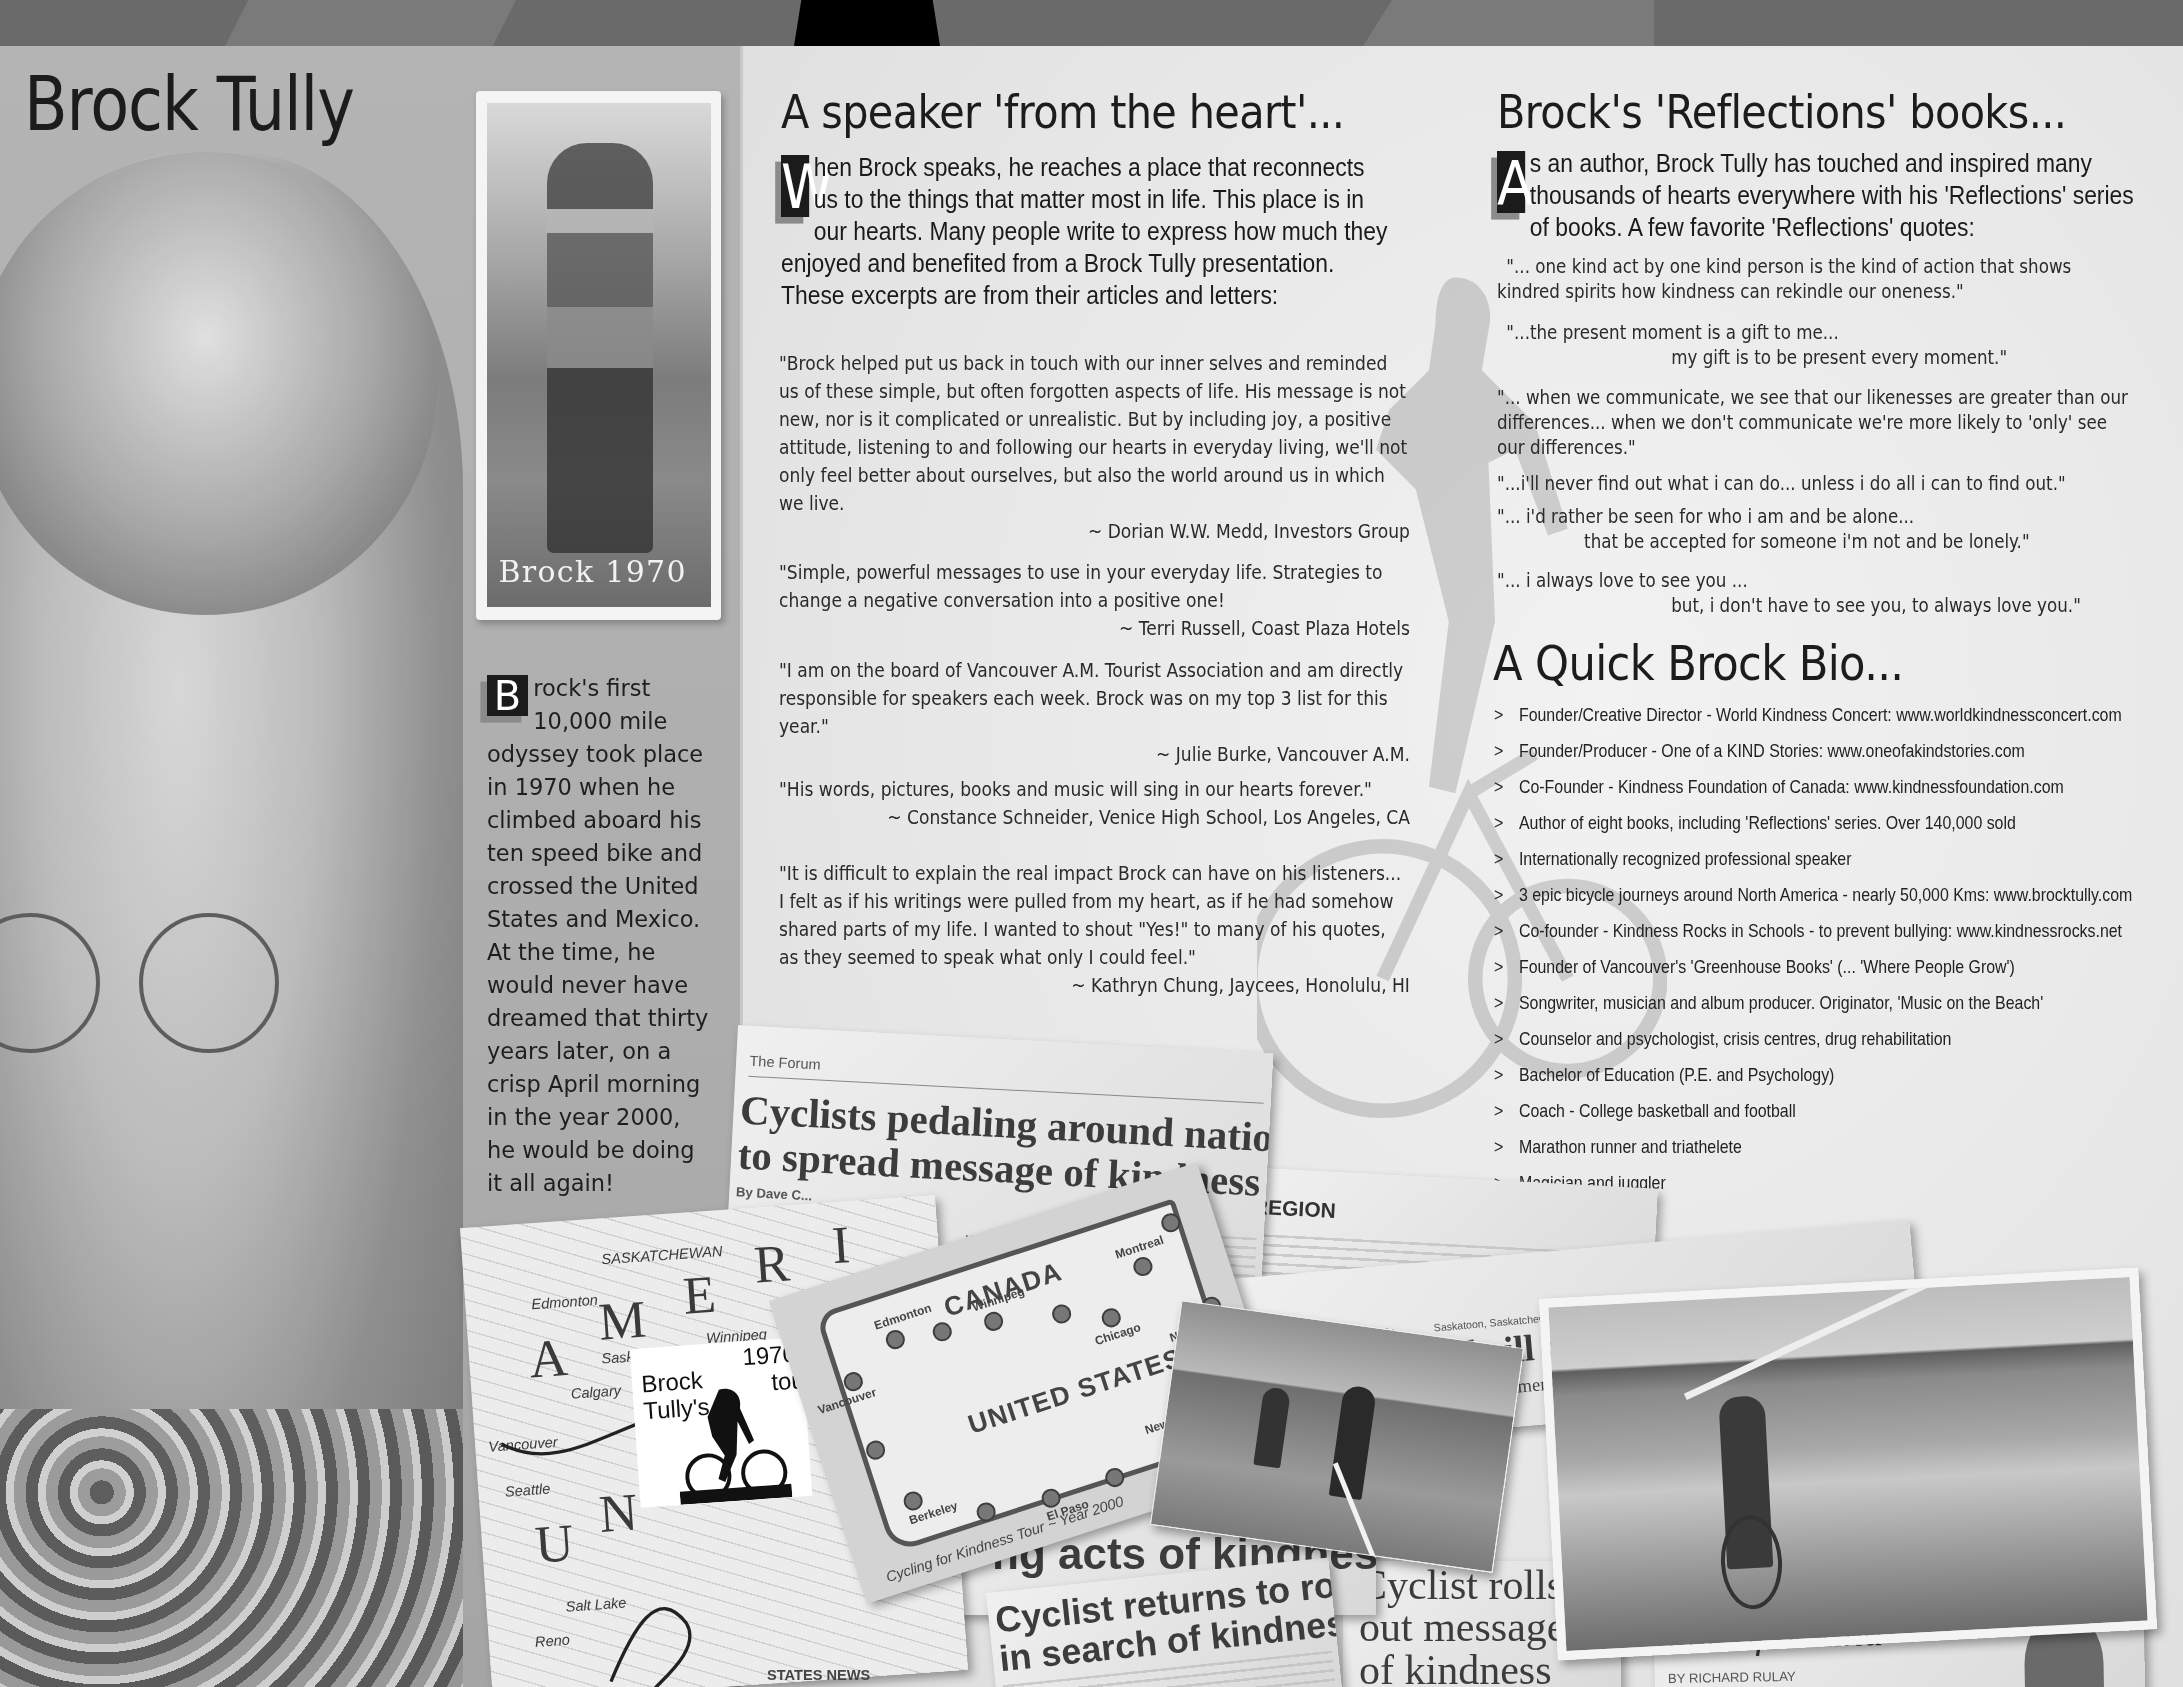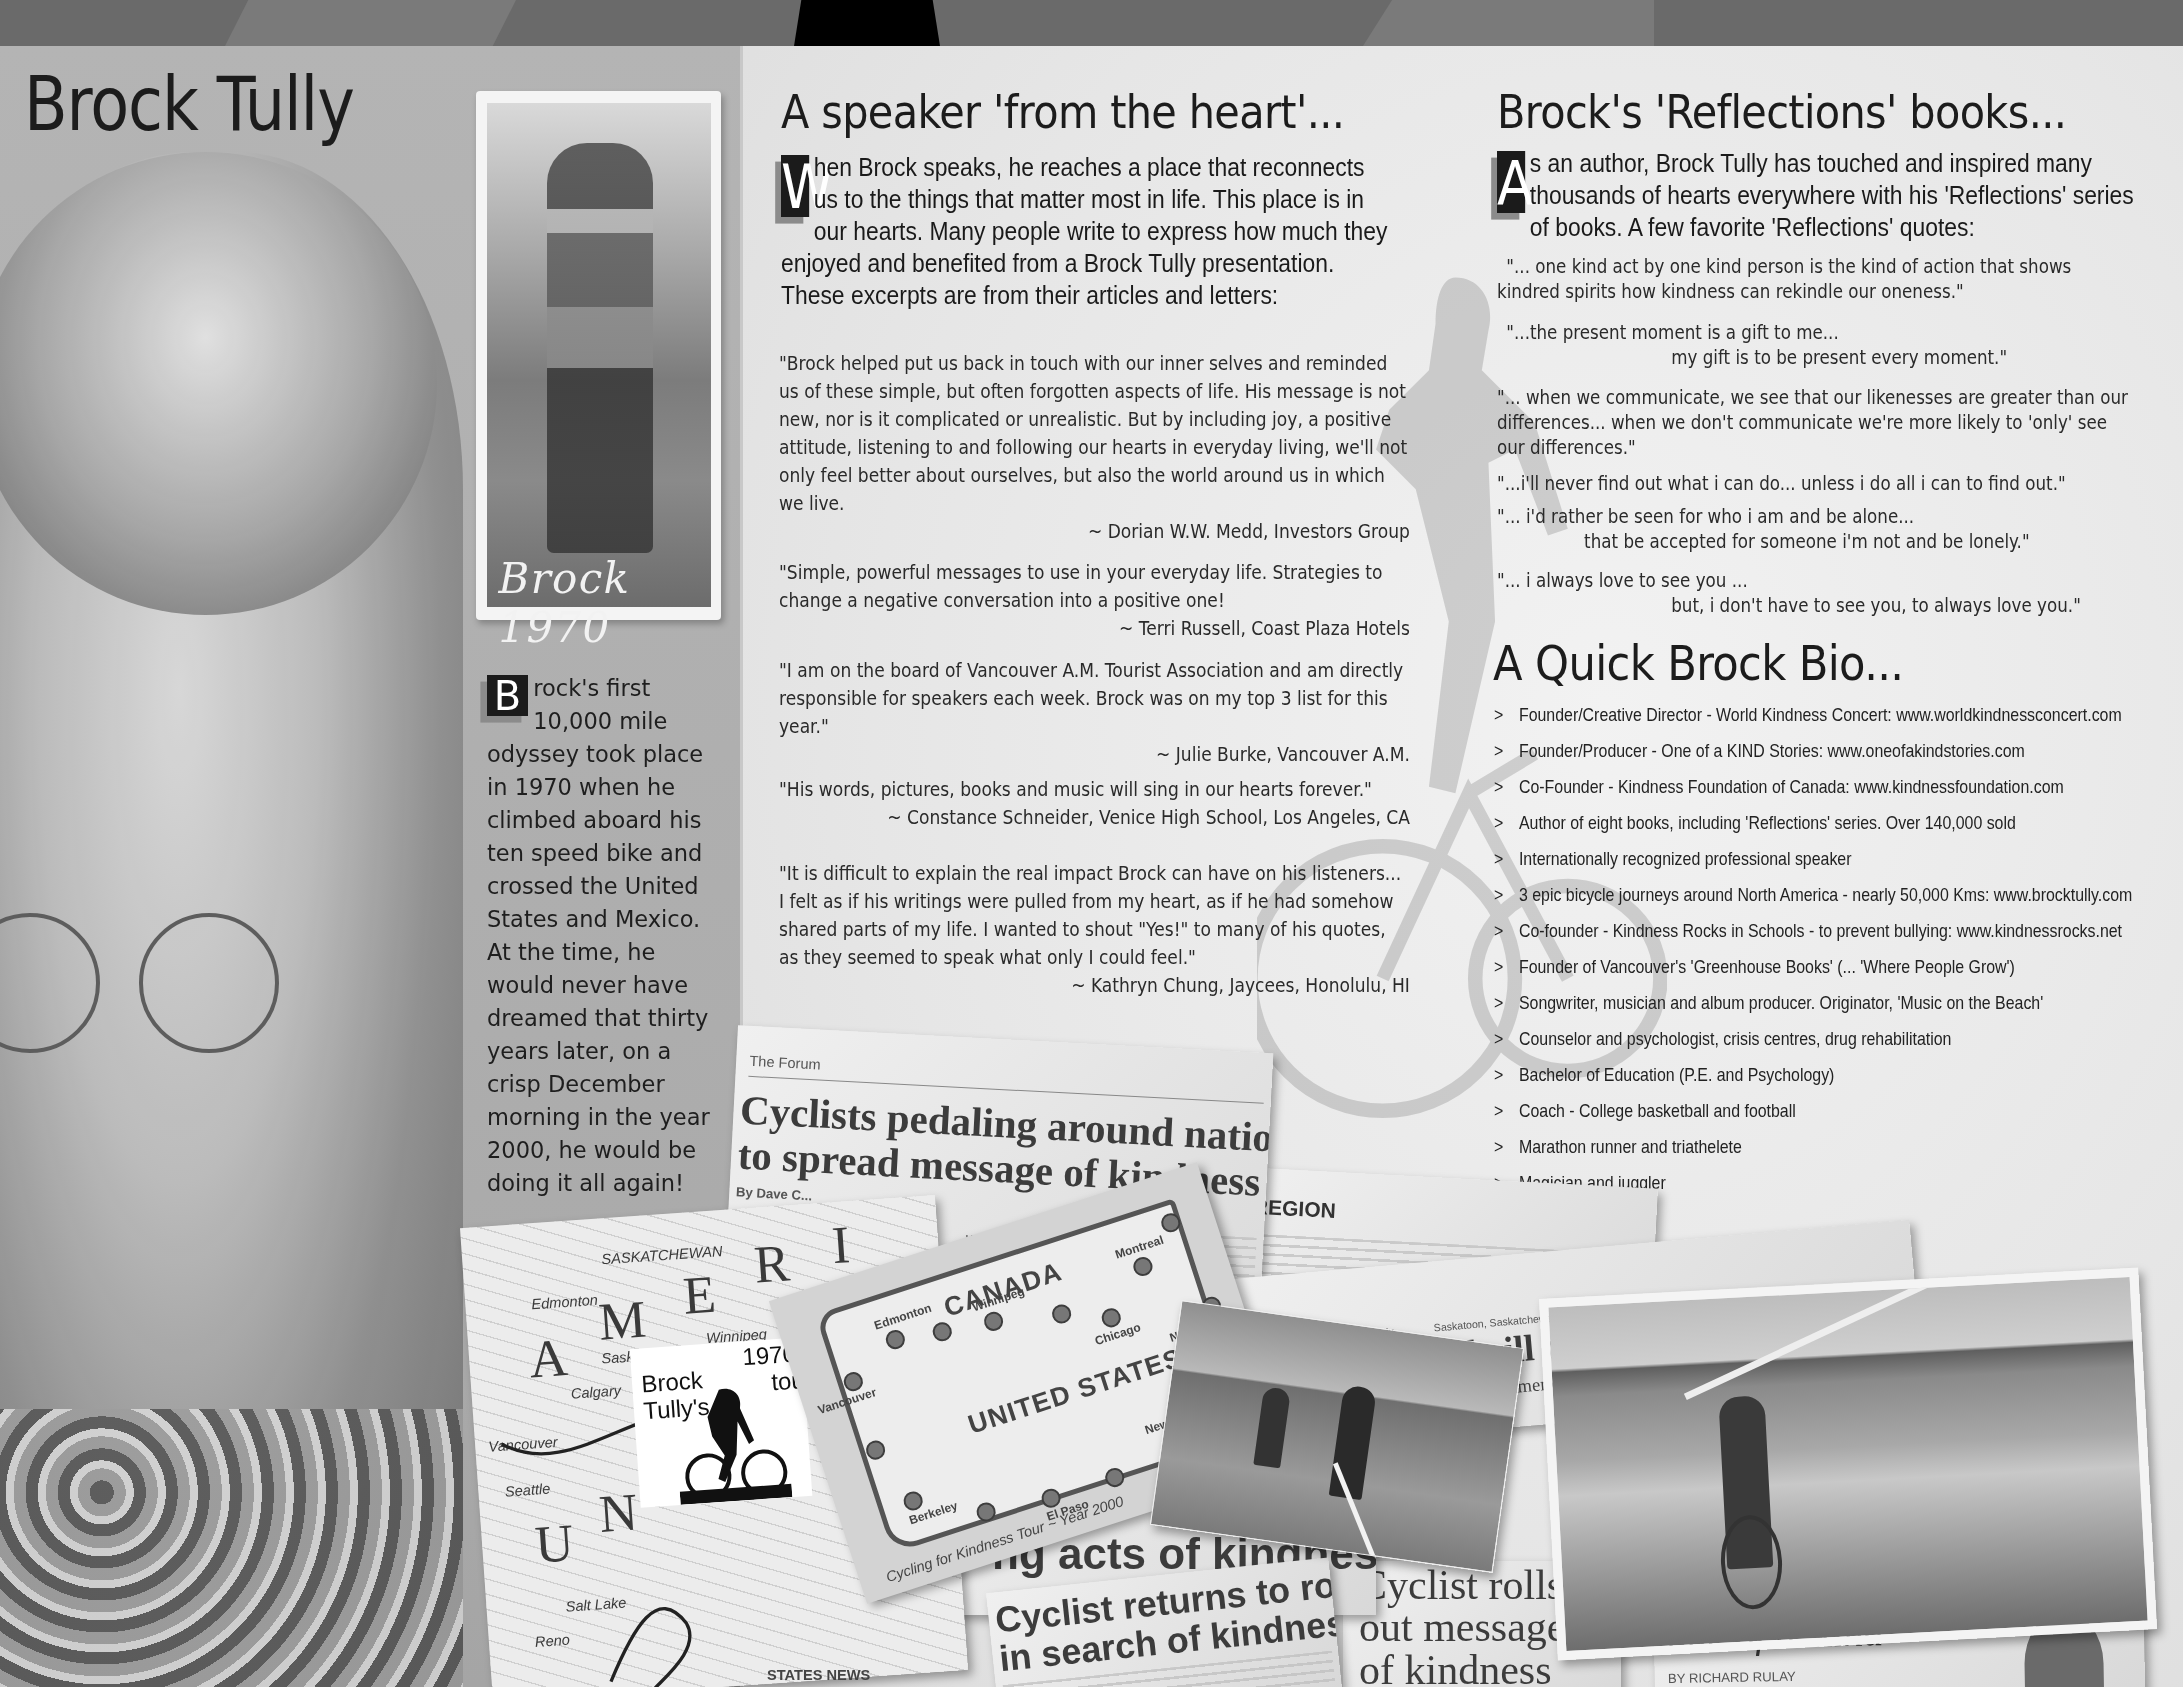--- a/index.html
+++ b/index.html
@@ -18,21 +18,21 @@
   .portrait { left:-53px; top:152px; width:516px; height:1535px; border-radius:48% 44% 0 0 / 22% 22% 0 0; background:radial-gradient(ellipse at 45% 35%, #dcdcdc 0%, #bdbdbd 35%, #8d8d8d 65%, #6e6e6e 100%); opacity:.9; }
   .portrait .hair { position:absolute; left:26.5px; top:0; width:463px; height:463px; border-radius:50%; background:radial-gradient(ellipse at 50% 40%, #e5e5e5 0%, #a8a8a8 50%, #7a7a7a 80%, transparent 82%); }
   .portrait .glasses { position:absolute; top:761px; width:132px; height:132px; border:4px solid #555; border-radius:50%; }
   .portrait .shirt { position:absolute; left:0; bottom:0; width:516px; height:278px; background:repeating-radial-gradient(circle at 30% 30%, #4a4a4a 0 12px, #9c9c9c 12px 24px, #e0e0e0 24px 32px); opacity:.85; }
 
   .title-main { left:24px; top:61px; font-size:74px; font-family:"DejaVu Sans", sans-serif; font-weight:400; letter-spacing:-1.3px; color:#1c1c1c; transform:scaleX(.86); transform-origin:left; }
 
   .photo1970 { left:476px; top:91px; width:245px; height:529px; background:#f4f4f4; border-radius:4px; box-shadow:2.6px 4px 6.6px rgba(0,0,0,.25); }
   .photo1970 .img { position:absolute; left:10.6px; top:12px; width:224px; height:504px; background:linear-gradient(180deg,#d9d9d9 0%,#a8a8a8 30%,#7c7c7c 55%,#8a8a8a 75%,#6c6c6c 100%); overflow:hidden; }
   .photo1970 .rider { position:absolute; left:60px; top:40px; width:106px; height:410px; background:linear-gradient(180deg,#3a3a3a 0 16%,#b5b5b5 16% 22%,#555 22% 40%,#8a8a8a 40% 55%,#2e2e2e 55% 100%); border-radius:40px 40px 6.6px 6.6px; opacity:.75; }
-  .photo1970 .caption { position:absolute; left:22.5px; top:463px; font-family:"DejaVu Serif", serif; font-style:italic; font-size:42px; color:#f2f2f2; letter-spacing:1.3px; }
+  .photo1970 .caption { position:absolute; left:22.5px; top:463px; font-family:"DejaVu Serif", serif; font-size:30px; color:#f2f2f2; letter-spacing:1.3px; }
 
   .story { left:487px; top:672px; width:225px; font-family:"DejaVu Sans", sans-serif; font-size:22.5px; line-height:33px; color:#1e1e1e; }
   .dropcap { float:left; background:#1b1b1b; color:#fff; font-family:"DejaVu Sans", sans-serif; margin-right:5.3px; box-shadow:-6.6px 6.6px 0 #8b8b8b; text-align:center; }
   .story .dropcap { width:41px; height:41px; font-size:40px; line-height:42px; margin-top:2.6px; }
 
   
   .h2 { font-family:"DejaVu Sans", sans-serif; font-weight:400; color:#1c1c1c; letter-spacing:-0.7px; transform:scaleX(.9); transform-origin:left; white-space:nowrap; }
   .h-speaker { left:781px; top:85px; font-size:46px; }
   .h-books { left:1497px; top:85px; font-size:46px; }
   .h-bio { left:1493px; top:635px; font-size:48px; }
@@ -105,21 +105,21 @@
 <div class="abs title-main">Brock Tully</div>
 
 <div class="abs photo1970">
   <div class="img">
     <div class="rider"></div>
   </div>
   <div class="caption">Brock 1970</div>
 </div>
 
 <div class="abs story">
-  <span class="dropcap">B</span><span>rock's first 10,000 mile odyssey took place in 1970 when he climbed aboard his ten speed bike and crossed the United States and Mexico. At the time, he would never have dreamed that thirty years later, on a crisp December morning in the year 2000, he would be doing it all again!</span>
+  <span class="dropcap">B</span><span>rock's first 10,000 mile odyssey took place in 1970 when he climbed aboard his ten speed bike and crossed the United States and Mexico. At the time, he would never have dreamed that thirty years later, on a crisp April morning in the year 2000, he would be doing it all again!</span>
 </div>
 
 <div class="abs h2 h-speaker">A speaker 'from the heart'...</div>
 <div class="abs intro intro-speaker">
   <span class="dropcap">W</span><span>hen Brock speaks, he reaches a place that reconnects us to the things that matter most in life.  This place is in our hearts. Many people write to express how much they enjoyed and benefited from a Brock Tully presentation. These excerpts are from their articles and letters:</span>
 </div>
 
 <div class="abs quote q-speaker" style="top:349px;">
   <span>"Brock helped put us back in touch with our inner selves and reminded us of these simple, but often forgotten aspects of life. His message is not new, nor is it complicated or unrealistic. But by including joy, a positive attitude, listening to and following our hearts in everyday living, we'll not only feel better about ourselves, but also the world around us in which we live.</span>
   <span class="attr">~ Dorian W.W. Medd, Investors Group</span>

